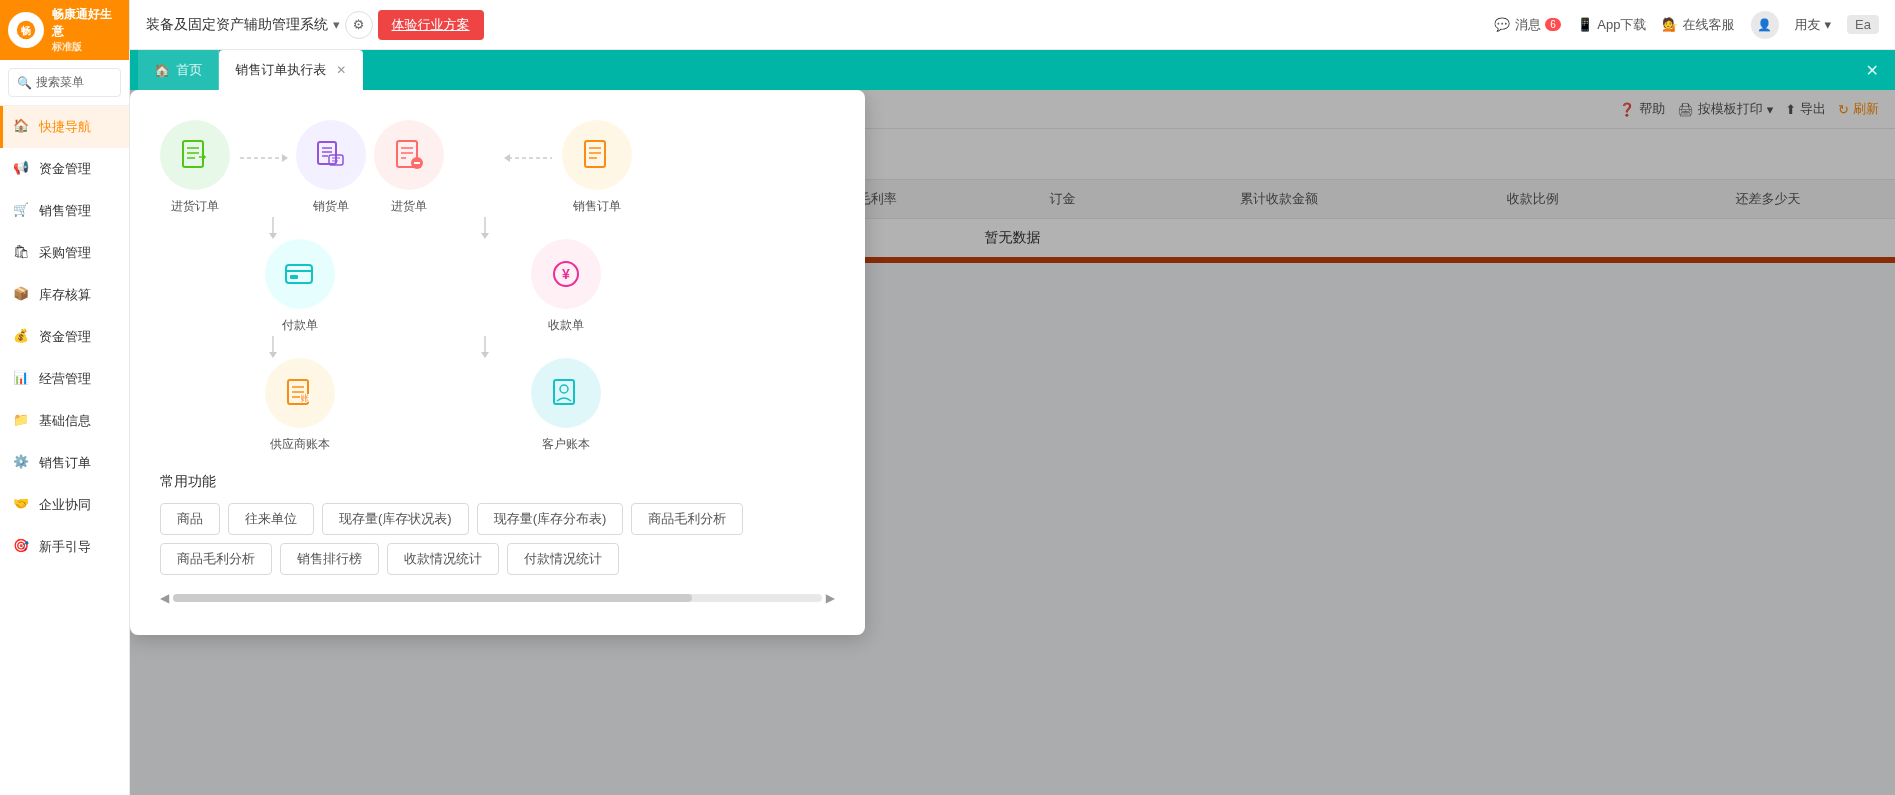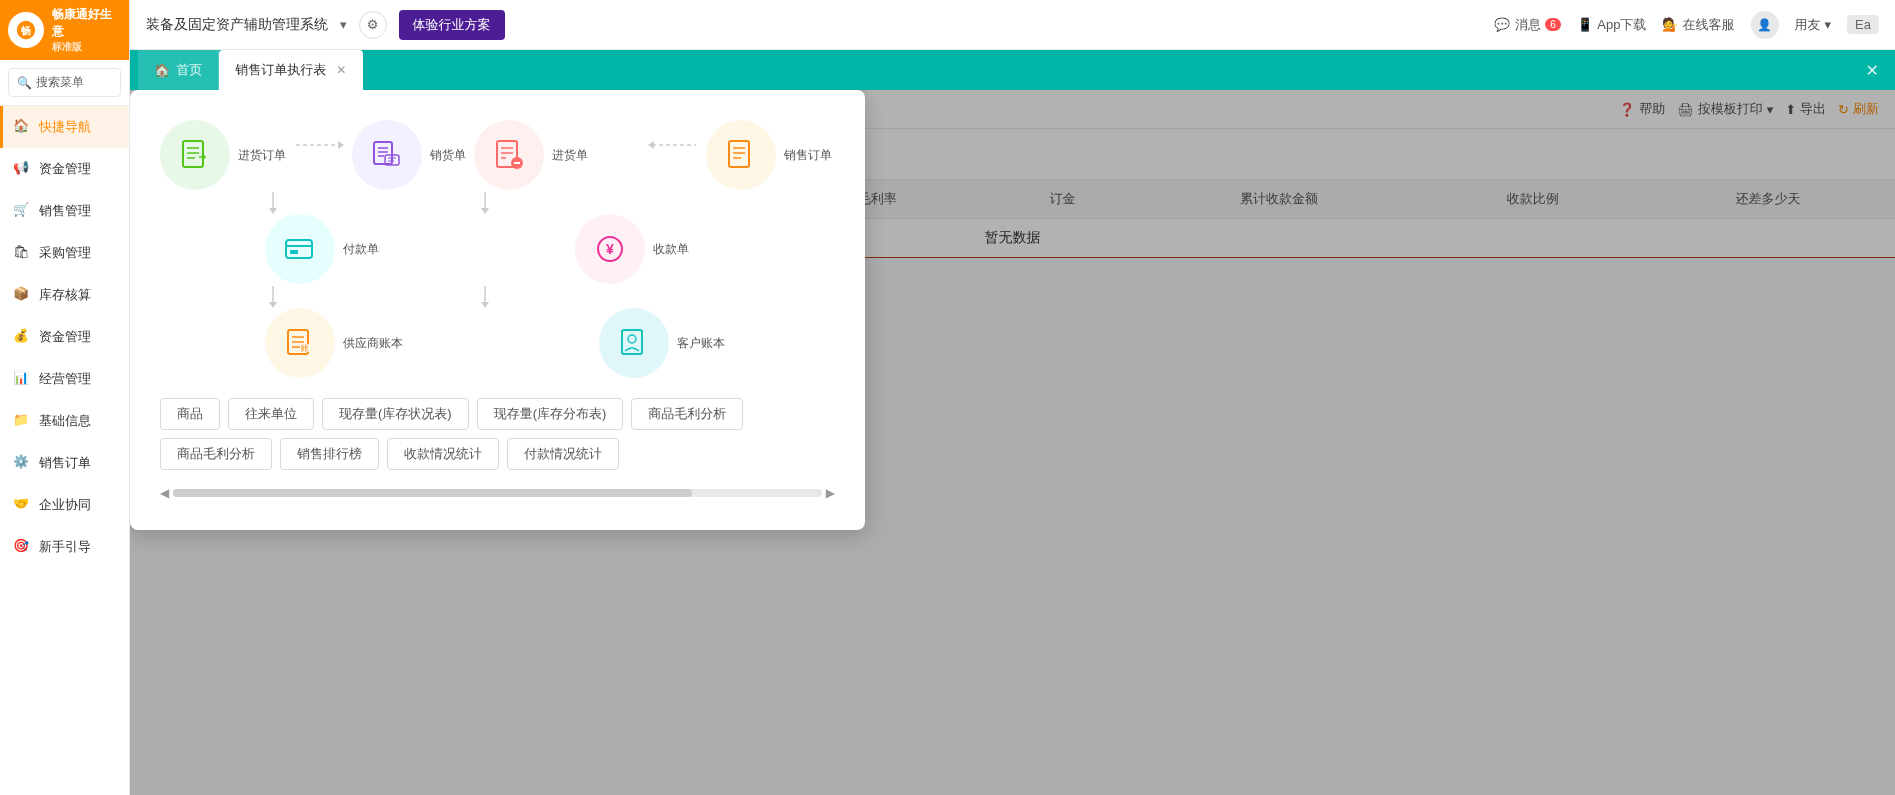--- a/index.html
+++ b/index.html
@@ -18,25 +18,25 @@
     .sidebar-nav { flex: 1; overflow-y: auto; }
     .sidebar-nav-item { display: flex; align-items: center; gap: 8px; padding: 12px 10px; cursor: pointer; color: #333; font-size: 13px; border-left: 3px solid transparent; }
     .sidebar-nav-item.active { background: #fff3e8; color: #ff8c00; border-left-color: #ff8c00; }
     .sidebar-nav-item .nav-icon { width: 18px; height: 18px; flex-shrink: 0; }
 
     
     .main-content { flex: 1; display: flex; flex-direction: column; overflow: hidden; }
 
     
     .top-header { height: 50px; background: #fff; border-bottom: 1px solid #e8e8e8; display: flex; align-items: center; padding: 0 16px; gap: 12px; justify-content: space-between; }
-    .top-header-left { display: flex; align-items: center; gap: 12px; }
+    .top-header-left { display: flex; align-items: center; gap: 5px; }
     .system-title { font-size: 14px; color: #333; font-weight: 500; }
     .header-dropdown { display: flex; align-items: center; gap: 4px; cursor: pointer; color: #666; }
     .header-settings { width: 28px; height: 28px; border-radius: 50%; border: 1px solid #ddd; display: flex; align-items: center; justify-content: center; cursor: pointer; color: #666; }
-    .trial-btn { background: #4c1d95; color: #fff; border: none; border-radius: 4px; padding: 6px 14px; cursor: pointer; font-size: 13px; }
+    .trial-btn { background: #ef4444; color: #fff; border: none; border-radius: 4px; padding: 6px 14px; cursor: pointer; font-size: 13px; text-decoration: underline; }
     .top-header-right { display: flex; align-items: center; gap: 16px; font-size: 13px; color: #555; }
     .header-right-item { display: flex; align-items: center; gap: 4px; cursor: pointer; }
     .badge { background: #ff4d4f; color: #fff; border-radius: 8px; font-size: 10px; padding: 1px 5px; min-width: 16px; text-align: center; }
     .user-avatar { width: 28px; height: 28px; border-radius: 50%; background: #e8e8e8; display: flex; align-items: center; justify-content: center; font-size: 12px; color: #999; }
 
     
     .tab-bar { height: 40px; background: #00b4a6; display: flex; align-items: center; padding: 0 8px; gap: 0; }
     .tab-item { padding: 0 16px; height: 40px; display: flex; align-items: center; gap: 6px; cursor: pointer; font-size: 13px; color: rgba(255,255,255,0.85); border-right: 1px solid rgba(255,255,255,0.2); }
     .tab-item.home { background: rgba(255,255,255,0.15); }
     .tab-item.active-tab { background: #fff; color: #333; border-radius: 4px 4px 0 0; }
@@ -57,27 +57,27 @@
     .filter-date { border: 1px solid #d9d9d9; border-radius: 4px; padding: 5px 10px; font-size: 13px; color: #bbb; width: 140px; display: flex; align-items: center; gap: 4px; }
     .filter-select { border: 1px solid #d9d9d9; border-radius: 4px; padding: 5px 10px; font-size: 13px; color: #333; width: 160px; display: flex; align-items: center; justify-content: space-between; }
     .search-btn { background: #ff8c00; color: #fff; border: none; border-radius: 4px; padding: 5px 16px; cursor: pointer; font-size: 13px; }
     .set-btn { background: #fff; color: #ff8c00; border: 1px solid #ff8c00; border-radius: 4px; padding: 5px 12px; cursor: pointer; font-size: 13px; }
     .more-conditions { color: #ff8c00; cursor: pointer; font-size: 13px; }
 
     
     .table-container { background: #fff; margin: 0; overflow: auto; }
     .data-table { width: 100%; border-collapse: collapse; font-size: 13px; }
     .data-table th { background: #f5f5f5; padding: 10px 12px; text-align: center; color: #555; border-bottom: 1px solid #e8e8e8; white-space: nowrap; font-weight: normal; }
-    .data-table td { padding: 10px 12px; text-align: center; border-bottom: 1px solid #c2410c; color: #333; }
+    .data-table td { padding: 10px 12px; text-align: center; border-bottom: 6px solid #c2410c; color: #333; }
     .no-data { text-align: center; padding: 60px; color: #999; font-size: 14px; }
 
     
     .overlay { position: absolute; top: 0; left: 0; right: 0; bottom: 0; background: rgba(0,0,0,0.3); z-index: 100; display: flex; align-items: flex-start; justify-content: flex-start; padding: 0; }
     .modal { background: #fff; border-radius: 8px; box-shadow: 0 4px 20px rgba(0,0,0,0.2); width: 735px; margin: 0; position: absolute; top: 0; left: 0; padding: 30px; }
-    .flow-node { display: flex; flex-direction: row; align-items: center; gap: 8px; }
+    .flow-node { display: flex; flex-direction: column; align-items: center; gap: 8px; }
     .flow-circle { width: 70px; height: 70px; border-radius: 50%; display: flex; align-items: center; justify-content: center; font-size: 28px; }
     .flow-label { font-size: 12px; color: #555; text-align: center; }
 
     
     .node-green { background: #e8f8e8; color: #52c41a; }
     .node-red-light { background: #fff0f0; color: #ff6b6b; }
     .node-purple { background: #f3f0ff; color: #9254de; }
     .node-orange { background: #fff7e6; color: #fa8c16; }
     .node-teal { background: #e6fffe; color: #13c2c2; }
     .node-pink { background: #fff0f6; color: #eb2f96; }
@@ -431,20 +431,21 @@
                       <circle cx="16" cy="14" r="4" fill="none" stroke="#13c2c2" stroke-width="1.5"></circle>
                       <path d="M9 26 Q16 20 23 26" fill="none" stroke="#13c2c2" stroke-width="1.5"></path>
                     </svg>
                 </div>
                 <span class="flow-label">客户账本</span>
               </div>
             </div>
           </div>
 
           <div class="common-section">
+            <div class="section-title">常用功能</div>
             <div class="func-buttons">
               <button class="func-btn">商品</button>
               <button class="func-btn">往来单位</button>
               <button class="func-btn">现存量(库存状况表)</button>
               <button class="func-btn">现存量(库存分布表)</button>
               <button class="func-btn">商品毛利分析</button>
               <button class="func-btn">商品毛利分析</button>
               <button class="func-btn">销售排行榜</button>
               <button class="func-btn">收款情况统计</button>
               <button class="func-btn">付款情况统计</button>

